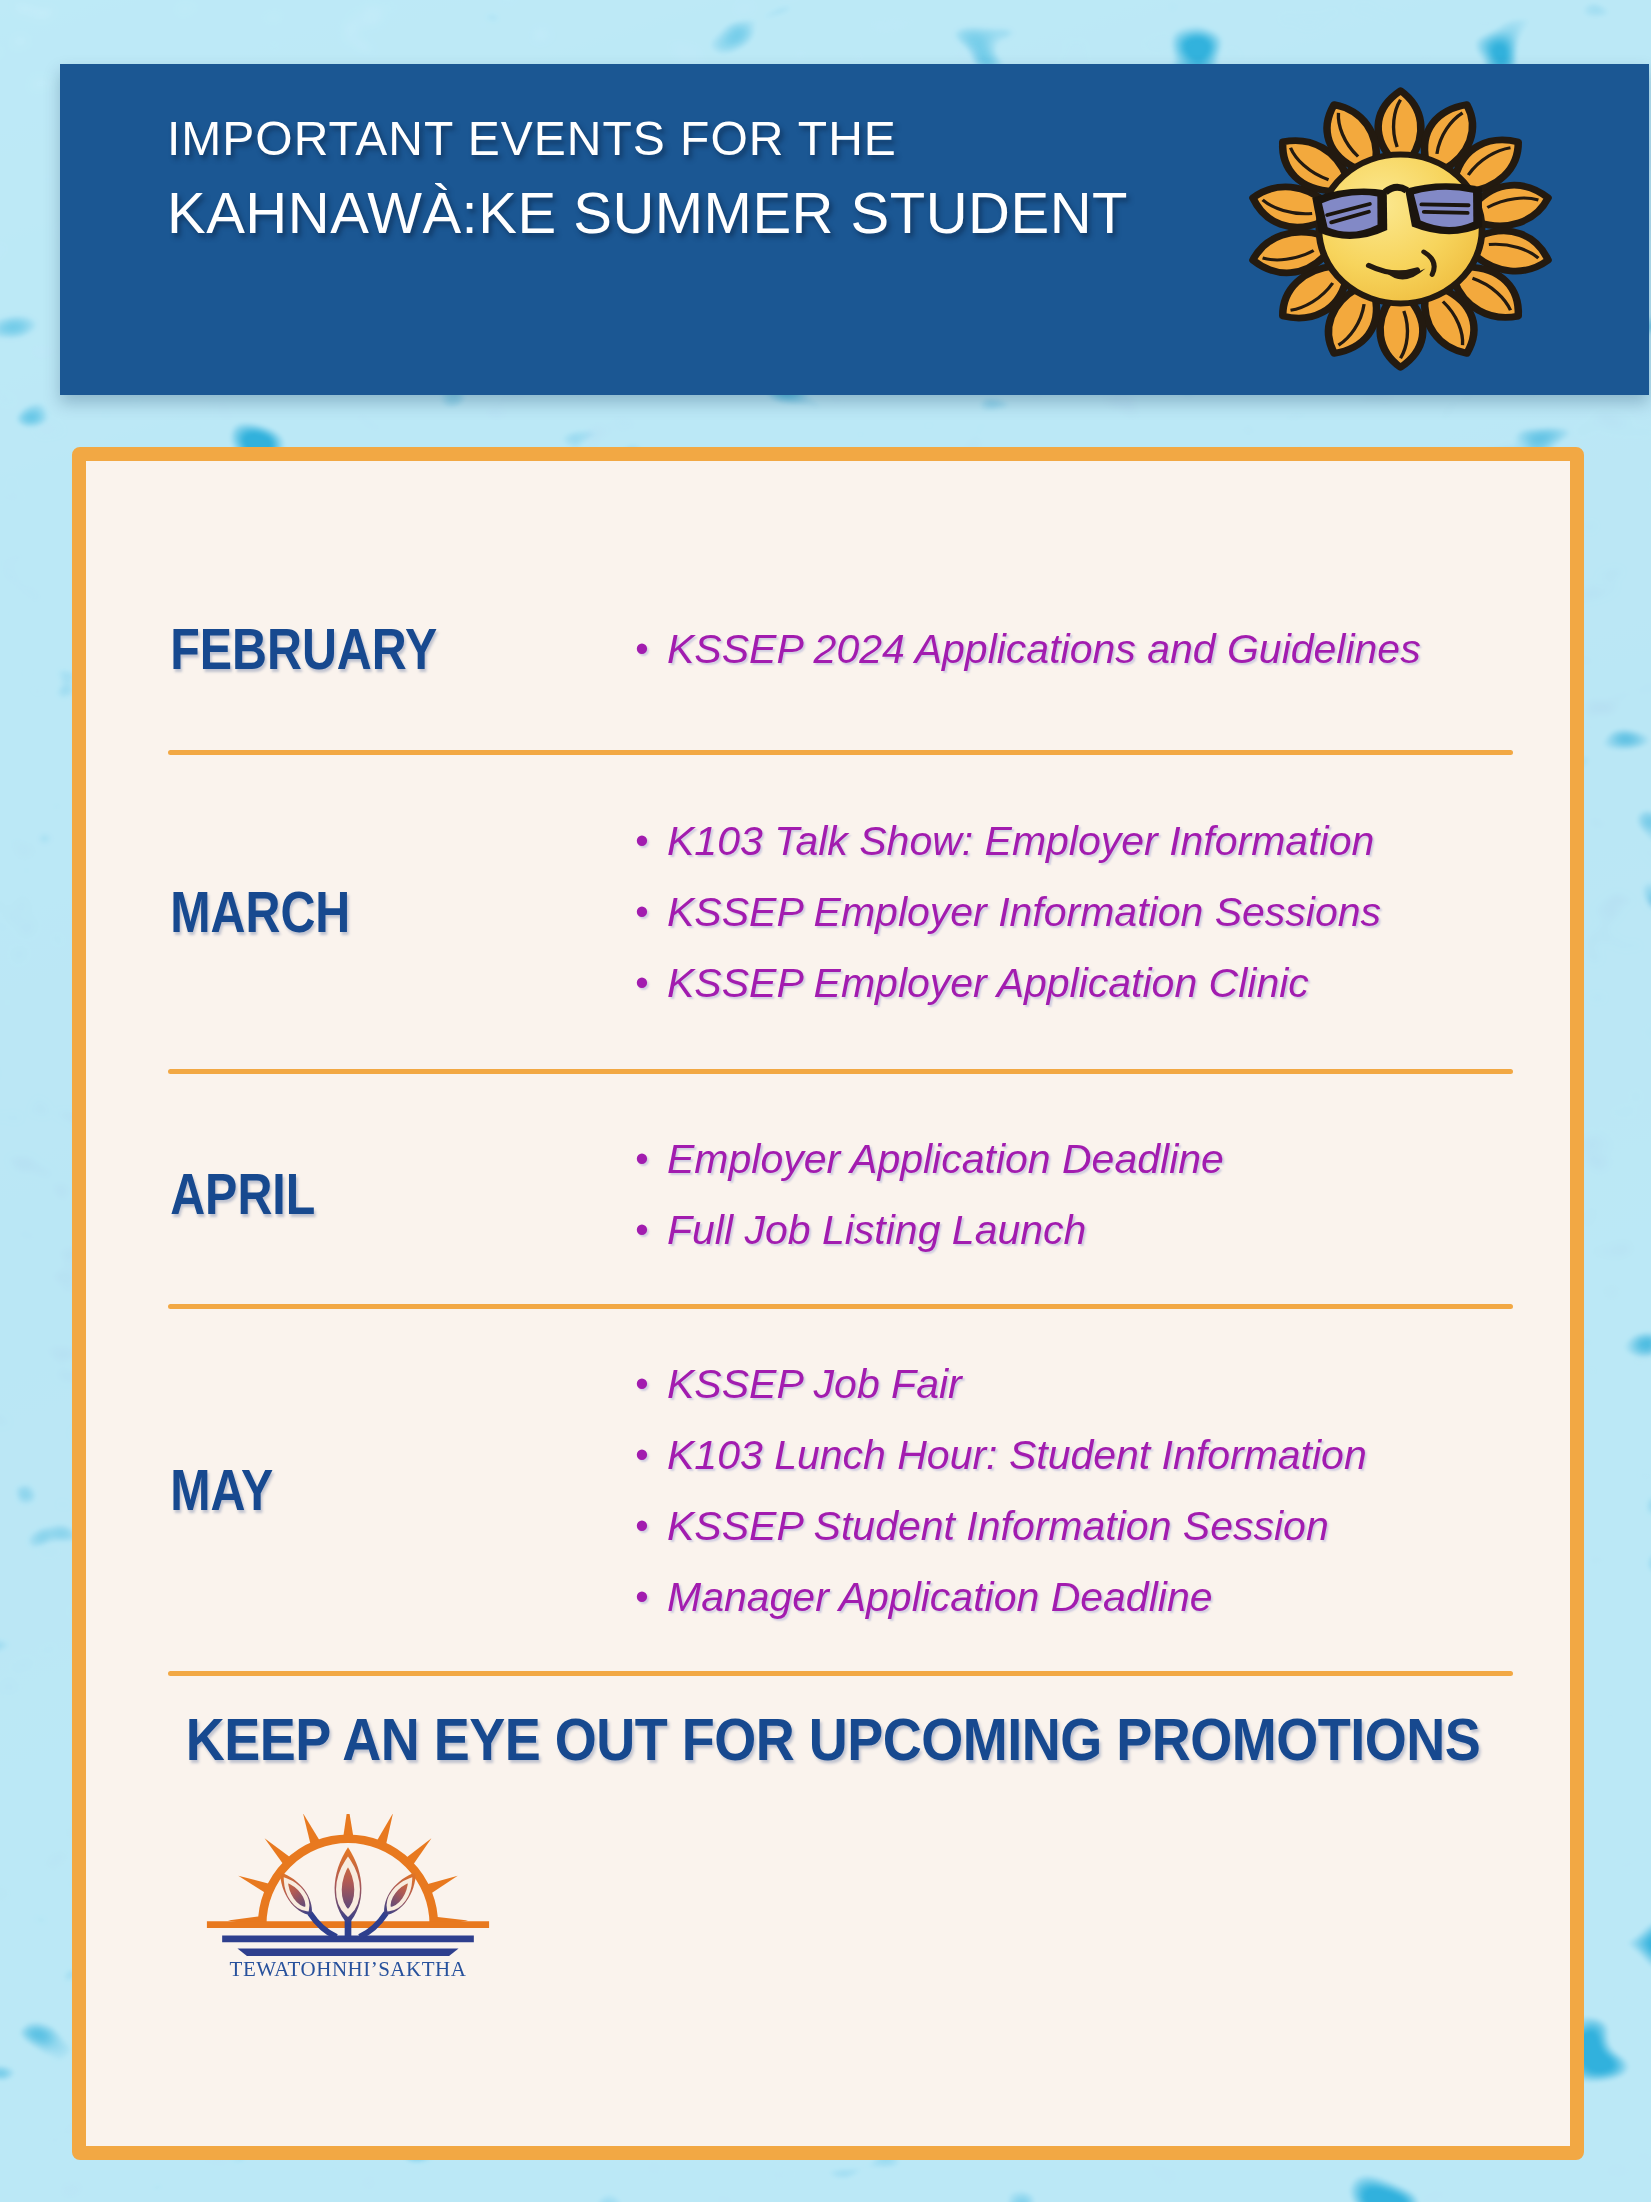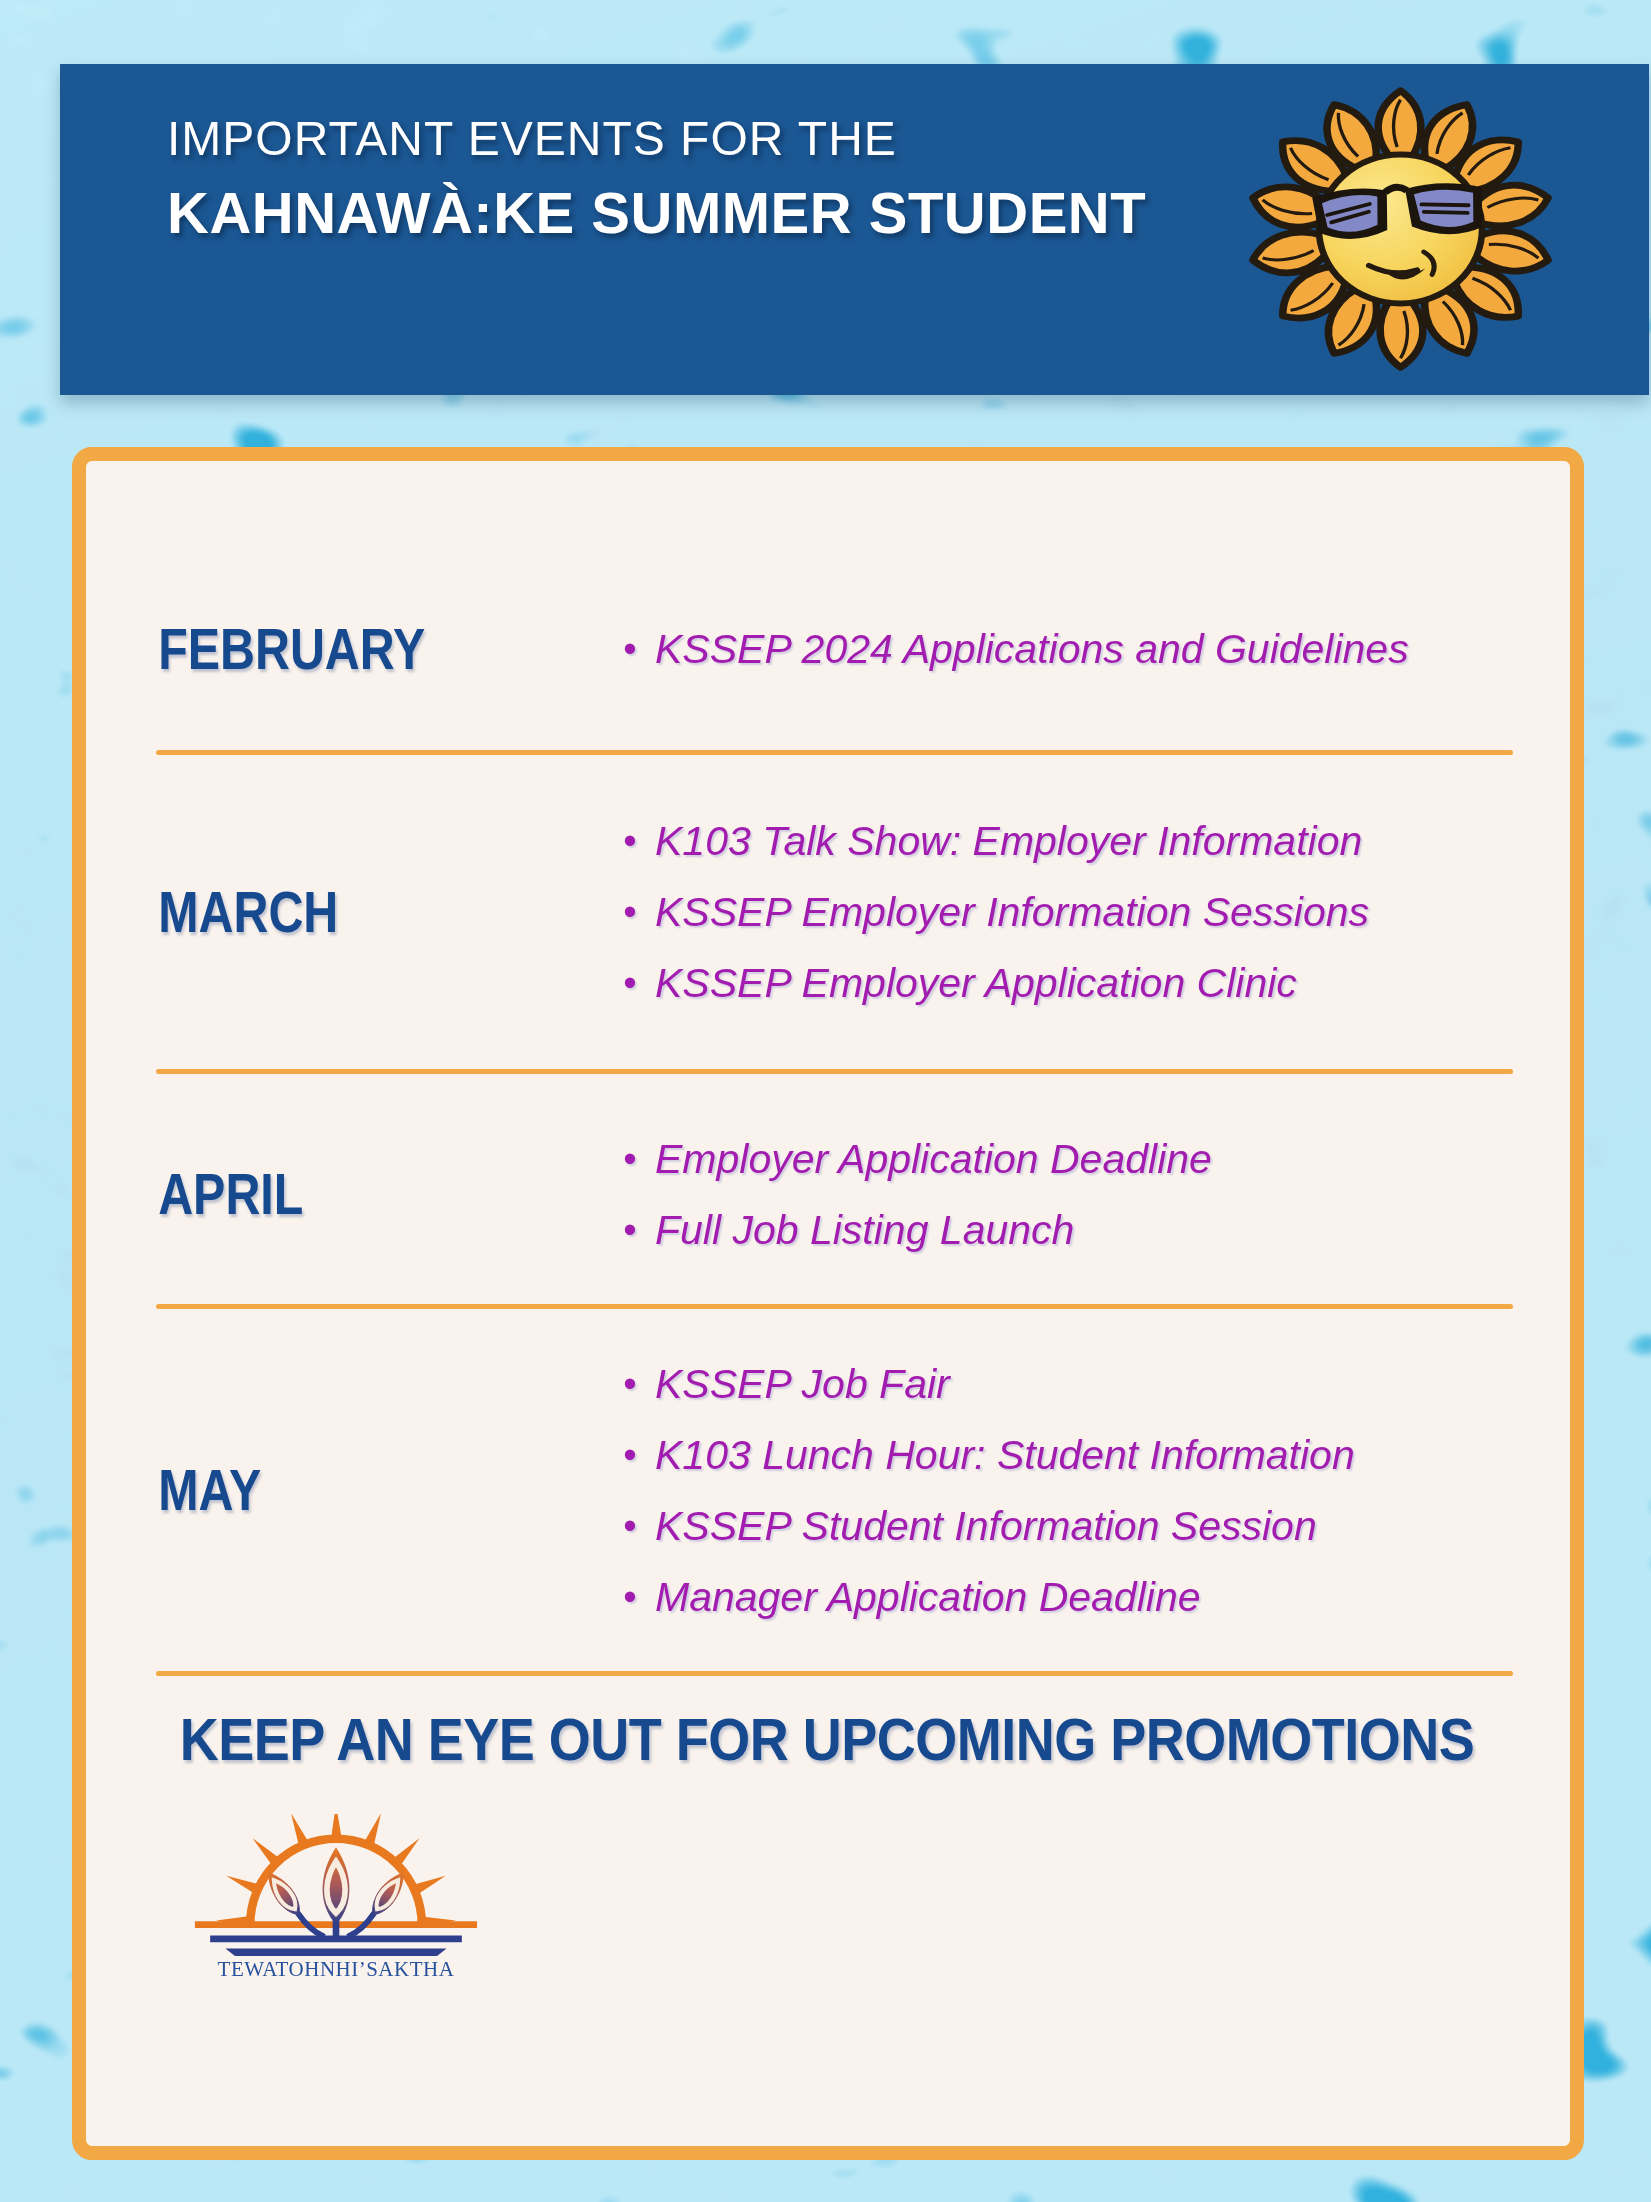--- a/index.html
+++ b/index.html
@@ -14,30 +14,30 @@
   .water-bg { position:absolute; left:0; top:0; width:1652px; height:2202px; z-index:0; }
 
   
   .header-band {
     position:absolute; left:60px; top:64px; width:1589px; height:331px;
     background:#1b5793; z-index:2;
     box-shadow:0 7.6px 15.3px rgba(0,40,80,0.25);
   }
   .header-text { padding:38px 16px 0 107px; color:#ffffff; text-shadow:2.9px 3.8px 5.7px rgba(8,30,60,0.5); }
   .h-line1 { font-size:48px; line-height:73px; font-weight:400; letter-spacing:1px; }
-  .h-line2, .h-line3 { font-size:58px; line-height:76px; font-weight:700; letter-spacing:0.5px; }
+  .h-line2, .h-line3 { font-size:58px; line-height:76px; font-weight:400; letter-spacing:0.5px; }
   .sun { position:absolute; left:1174px; top:13.4px; width:333px; height:304px; }
 
   
   .card {
     position:absolute; left:72px; top:447px; width:1512px; height:1713px;
     box-sizing:border-box; z-index:2;
     background:#faf3ed;
-    border:14.3px solid #f2a844; border-radius:20px;
-    padding:134px 0 0 0;
+    border:14.3px solid #f2a844; border-radius:8px;
+    padding:134px 0 0 12px;
     overflow:hidden;
   }
   .month-row { display:grid; grid-template-columns:535px 1fr; align-items:center; }
   .row-feb { padding:7.6px 0 55px 0; }
   .row-mar { padding:40px 0; }
   .row-apr { padding:27px 0 28px 0;margin-top:12px; }
   .row-may { padding:29px 0 28px 0; }
   .month {
     margin:0; padding-left:82px;
     font-size:55px; font-weight:700; color:#17498f; white-space:nowrap;

